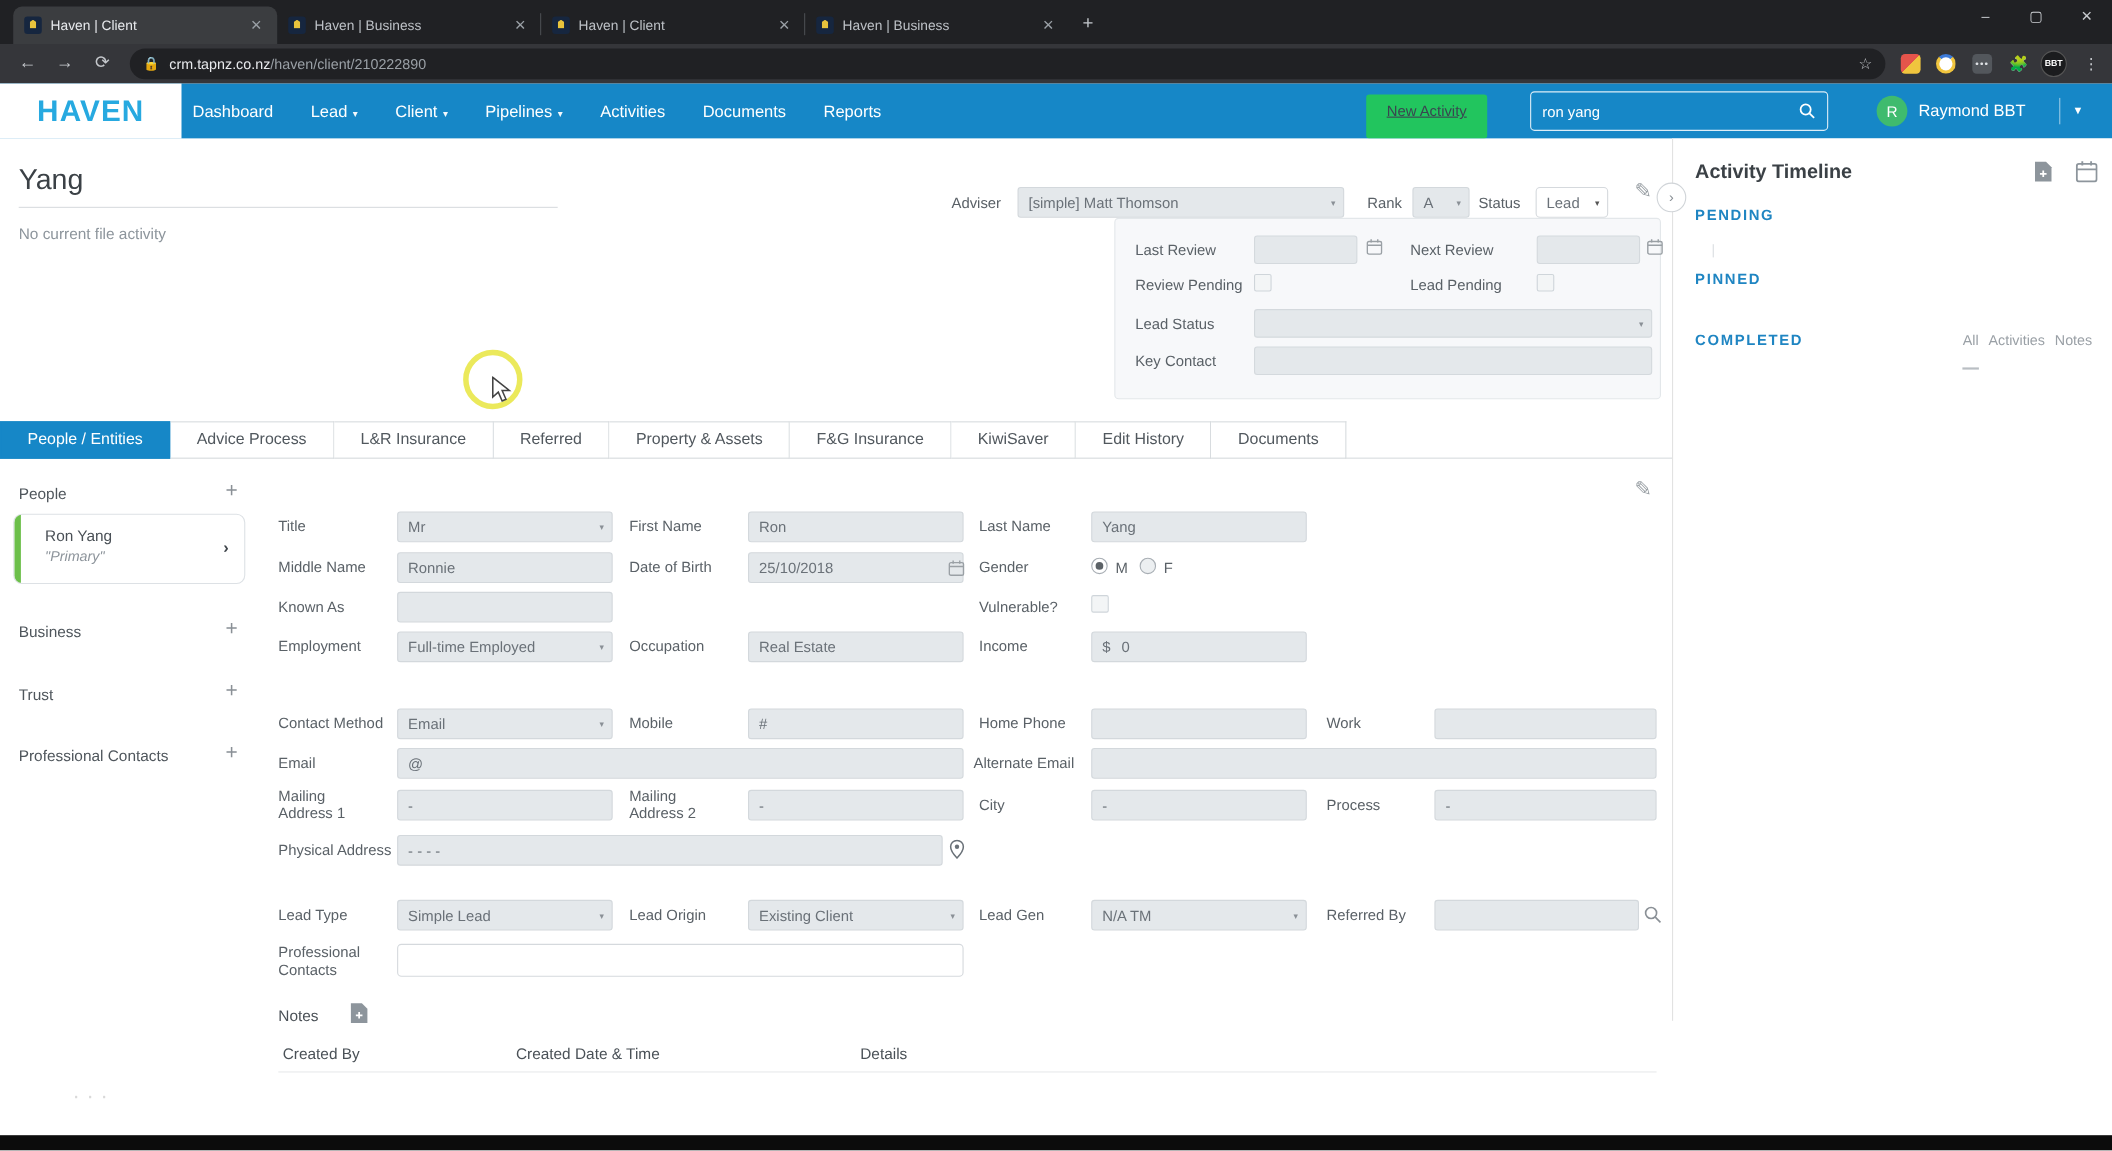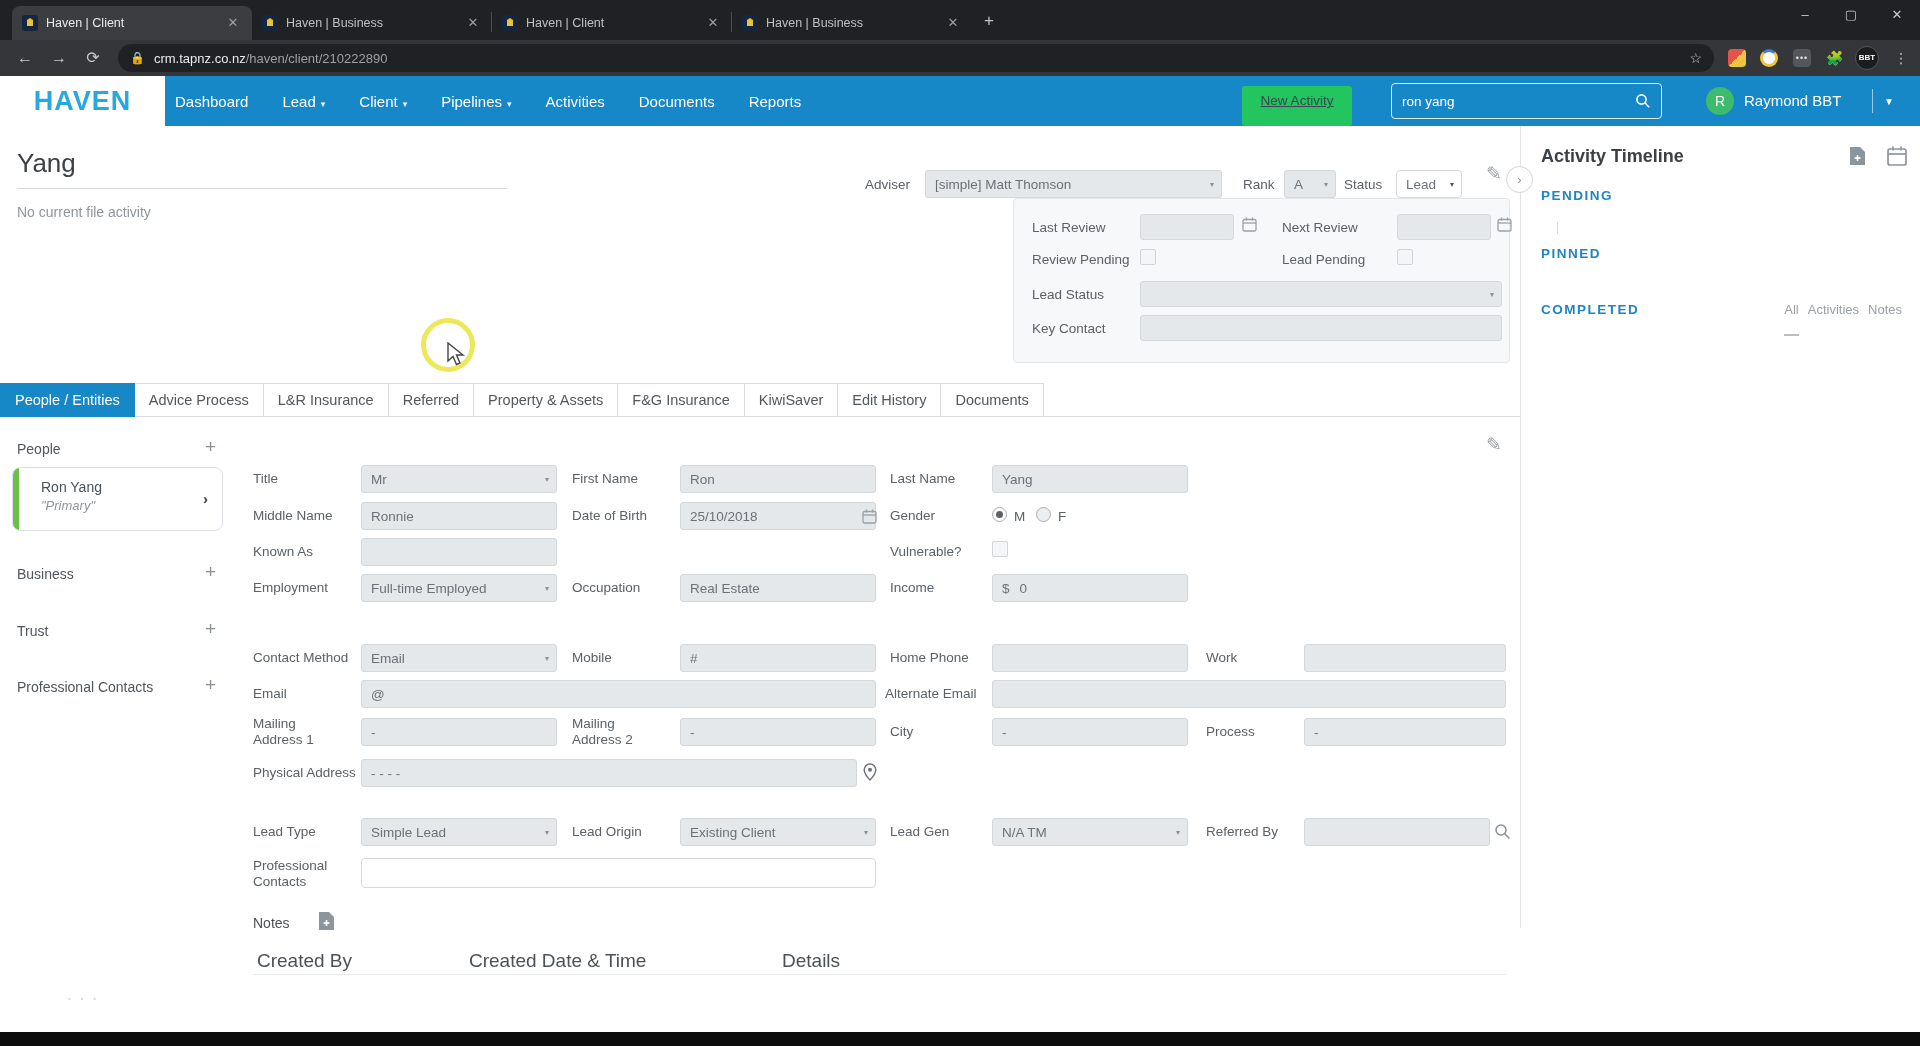--- a/index.html
+++ b/index.html
@@ -69,21 +69,21 @@
   .collapse-btn { position:absolute; left:1506px; top:40px; width:27px; height:27px; border:1px solid #d0d4d8; border-radius:50%; background:#fff; color:#8a9096; font-size:13px; text-align:center; line-height:25px; z-index:5; }
 
   
   .review-panel { position:absolute; left:1013px; top:72px; width:497px; height:165px; background:#f7f8fa; border:1px solid #e3e7ea; border-radius:4px; }
   .rp-lbl { position:absolute; font-size:13.5px; color:#5a6167; }
   .rp-inp { position:absolute; height:26px; background:#e4e8eb; border:1px solid #d4d9dd; border-radius:3px; }
   .chk { position:absolute; width:16px; height:16px; background:#f3f5f6; border:1px solid #cfd5da; border-radius:2px; }
 
   
   .crm-tabs { position:absolute; left:0; top:257px; width:1520px; height:34px; border-bottom:1px solid #d8dcdf; display:flex; }
-  .crm-tab { height:34px; padding:0 14px; border:1px solid #d8dcdf; border-left-width:0; font-size:14.5px; color:#51585e; display:flex; align-items:center; background:#fff; white-space:nowrap; }
+  .crm-tab { height:34px; padding:0 24px; border:1px solid #d8dcdf; border-left-width:0; font-size:14.5px; color:#51585e; display:flex; align-items:center; background:#fff; white-space:nowrap; }
   .crm-tab:first-child { border-left-width:1px; border-left-color:transparent; }
   .crm-tab.active { background:#1687c7; border-color:#1687c7; color:#fff; }
 
   
   .sb-lbl { position:absolute; font-size:14px; color:#4f565c; }
   .sb-plus { position:absolute; font-size:19px; color:#8a9096; font-weight:300; }
   .person-card { position:absolute; left:12px; top:341px; width:211px; height:64px; background:#fff; border:1px solid #dde1e5; border-radius:8px; overflow:hidden; }
   .person-card .bar { position:absolute; left:0; top:0; width:6px; height:64px; background:#6cbf4a; }
   .person-card .nm { position:absolute; left:28px; top:11px; font-size:14px; color:#4a5056; }
   .person-card .tag { position:absolute; left:28px; top:30px; font-size:13px; color:#8d949b; font-style:italic; }
@@ -99,21 +99,21 @@
   .radio { position:absolute; width:15px; height:15px; border-radius:50%; border:1px solid #a8aeb4; background:#eceff1; }
   .radio.sel2 { background:#fff; }
   .radio.sel2:before { content:""; position:absolute; left:3px; top:3px; width:7px; height:7px; border-radius:50%; background:#5c6267; }
   .radio-lbl { position:absolute; font-size:13.5px; color:#5a6167; }
 
   .income-pre { margin-right:10px; }
 
   
   .notes-lbl { position:absolute; left:253px; top:789px; font-size:14px; color:#4a5056; }
   .note-ico { position:absolute; left:318px; top:785px; }
-  .th { position:absolute; top:824px; font-size:19px; color:#4a5157; }
+  .th { position:absolute; top:824px; font-size:14px; color:#4a5157; }
   .thead-line { position:absolute; left:253px; top:848px; width:1253px; height:1px; background:#e8eaec; }
 
   .loader-dots { position:absolute; left:66px; top:860px; color:#d9d9d9; font-size:20px; letter-spacing:6px; }
 
   
   .at-title { position:absolute; left:20px; top:20px; font-size:18px; font-weight:600; color:#3b4146; }
   .at-ico { position:absolute; top:20px; }
   .at-sec { position:absolute; left:20px; font-size:13.5px; font-weight:bold; color:#1f85c2; letter-spacing:1.5px; }
   .at-tick { position:absolute; left:36px; top:96px; width:1px; height:12px; background:#d9dde0; }
   .at-filters { position:absolute; right:18px; top:176px; font-size:13px; color:#9aa0a6; display:flex; gap:9px; }

